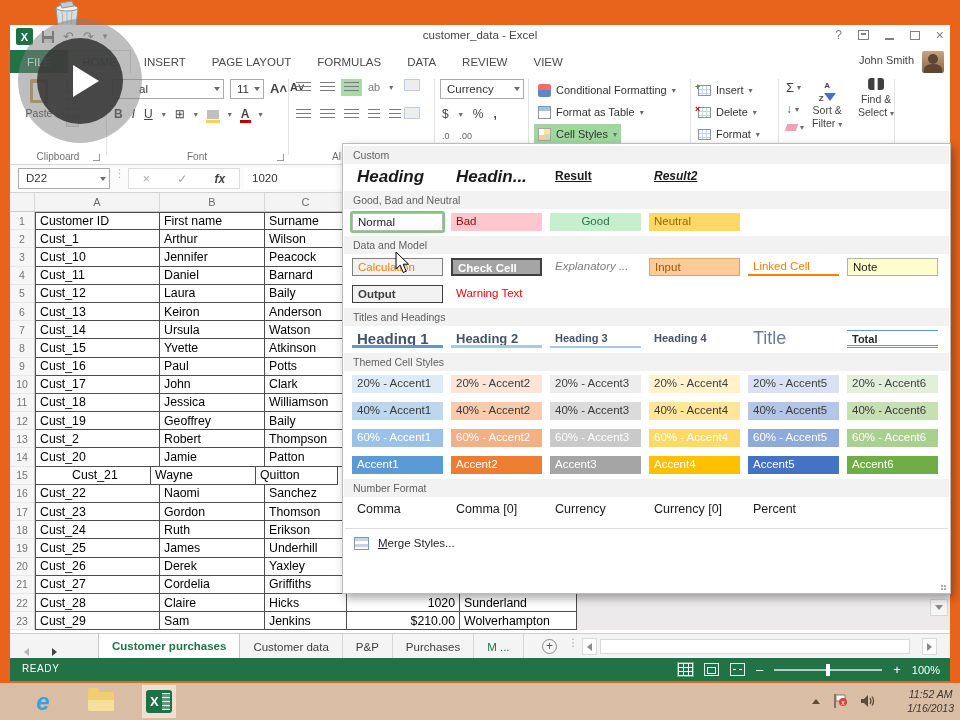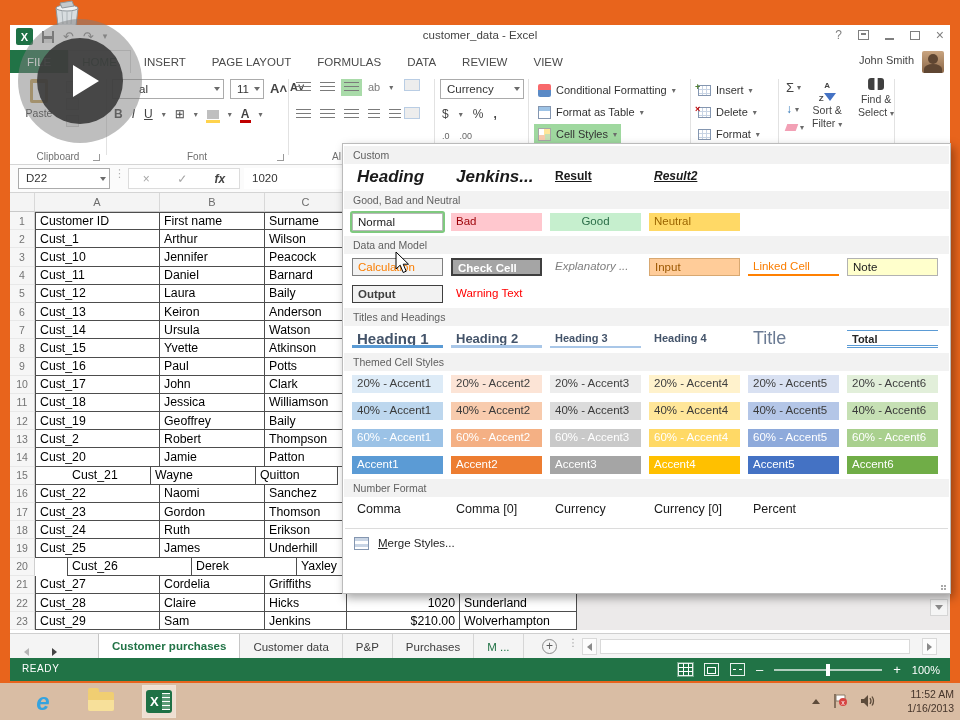--- a/index.html
+++ b/index.html
@@ -172,21 +172,21 @@
   .ie-e{font-size:24px;font-style:italic;font-weight:bold;color:#35A3DF;line-height:24px;}
   .folder{width:26px;height:19px;background:#F0CE72;border-radius:2px;position:relative;}
   .folder::before{content:"";position:absolute;left:0;top:-4px;width:11px;height:5px;background:#F0CE72;border-radius:2px 2px 0 0;}
   .folder::after{content:"";position:absolute;left:0;bottom:0;width:26px;height:11px;background:#F7E09A;border-radius:0 0 2px 2px;}
   .xlic{width:26px;height:23px;background:#1E7145;border-radius:3px;position:relative;color:#fff;
     font-weight:bold;font-size:13px;line-height:23px;padding-left:4px;}
   .xlic::after{content:"";position:absolute;right:2px;top:3px;width:8px;height:17px;
     background:repeating-linear-gradient(to bottom,#fff 0 1px,transparent 1px 4px),#5b9b77;}
   .tray{position:absolute;right:84px;top:10px;display:flex;align-items:center;gap:13px;}
   .traytri{width:0;height:0;border-left:4px solid transparent;border-right:4px solid transparent;border-bottom:5px solid #5d4b3a;}
-  .clock{position:absolute;right:6px;top:4px;text-align:right;font-size:10.5px;color:#44342a;line-height:14px;}
+  .clock{position:absolute;right:6px;top:4px;text-align:center;font-size:10.5px;color:#44342a;line-height:14px;font-style:italic;}
 
   
   .bin{position:absolute;left:48px;top:0px;}
   .playwrap{position:absolute;left:18px;top:19px;width:124px;height:124px;border-radius:50%;
     background:rgba(125,125,125,.5);z-index:50;}
   .playinner{position:absolute;left:19px;top:19px;width:86px;height:86px;border-radius:50%;background:rgba(58,58,58,.9);}
   .playtri{position:absolute;left:36px;top:27px;width:0;height:0;border-top:16px solid transparent;
     border-bottom:16px solid transparent;border-left:26px solid #fff;}
   .cursor{position:absolute;left:395px;top:252px;z-index:60;}
 </style>
@@ -527,21 +527,21 @@
         <div class="gcell c2" style="width: 82px;">Erikson</div>
       </div>
       <div class="grow">
         <div class="gnum">19</div>
         <div class="gcell c0" style="width: 125px;">Cust_25</div>
         <div class="gcell c1" style="width: 105px;">James</div>
         <div class="gcell c2" style="width: 82px;">Underhill</div>
       </div>
       <div class="grow">
         <div class="gnum">20</div>
-        <div class="gcell c0" style="width: 125px; margin-left: 32px;">Cust_26</div>
+        <div class="gcell c0" style="width: 125px;">Cust_26</div>
         <div class="gcell c1" style="width: 105px;">Derek</div>
         <div class="gcell c2" style="width: 82px;">Yaxley</div>
       </div>
       <div class="grow">
         <div class="gnum">21</div>
         <div class="gcell c0" style="width: 125px;">Cust_27</div>
         <div class="gcell c1" style="width: 105px;">Cordelia</div>
         <div class="gcell c2" style="width: 82px;">Griffiths</div>
       </div>
       <div class="grow">
@@ -564,21 +564,21 @@
       </div>
     </div>
   <div class="vscr">
       <span class="tri down"></span>
     </div>
 
   <div class="menu" id="cs-menu">
       <div class="cs-header">Custom</div>
       <div class="cs-row">
         <div class="cs-item" style="font-size: 17px; font-weight: bold; font-style: italic;">Heading</div>
-        <div class="cs-item" style="font-size: 17px; font-weight: bold; font-style: italic;">Jenkins...</div>
+        <div class="cs-item" style="font-size: 17px; font-weight: bold; font-style: italic;">Headin...</div>
         <div class="cs-item" style="font-size: 12px; font-weight: bold; text-decoration: underline;">Result</div>
         <div class="cs-item" style="font-size: 12px; font-weight: bold; font-style: italic; text-decoration: underline;">Result2</div>
       </div>
       <div class="cs-header">Good, Bad and Neutral</div>
       <div class="cs-row">
         <div class="cs-item" style="background: rgb(255, 255, 255); border: 1px solid rgb(184, 184, 184); box-shadow: rgb(127, 201, 127) 0px 0px 0px 2px; border-radius: 1px;">Normal</div>
         <div class="cs-item" style="background: rgb(255, 199, 206); color: rgb(156, 0, 6);">Bad</div>
         <div class="cs-item" style="background: rgb(198, 239, 206); color: rgb(44, 110, 73); text-align: center;">Good</div>
         <div class="cs-item" style="background: rgb(255, 217, 102); color: rgb(156, 101, 0);">Neutral</div>
       </div>

